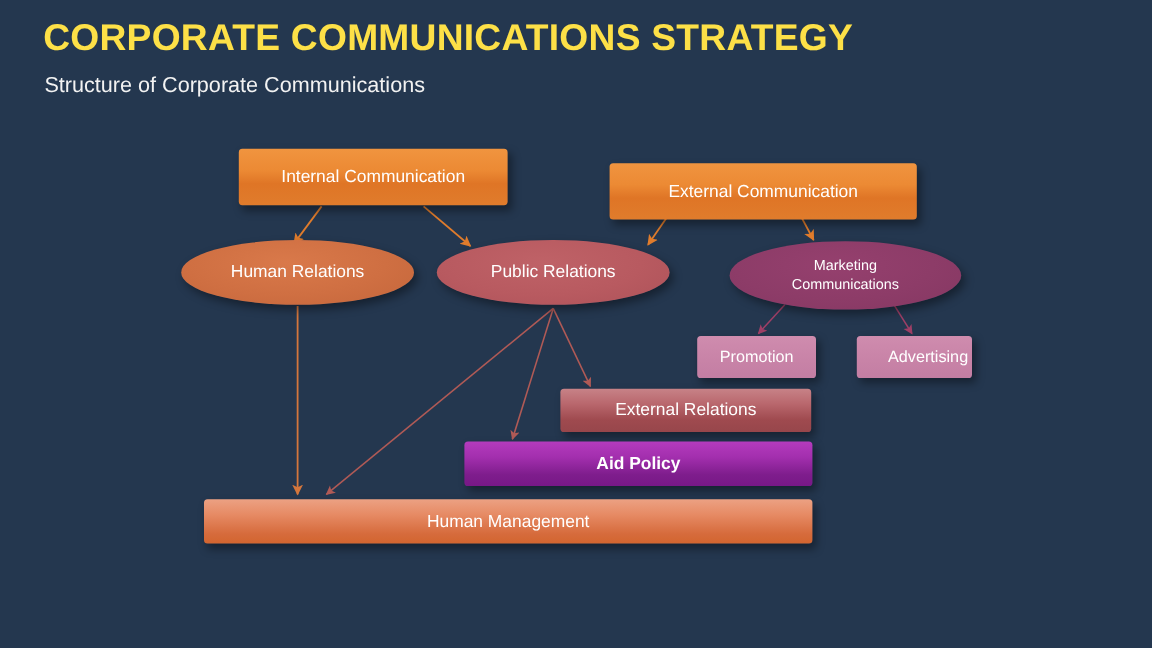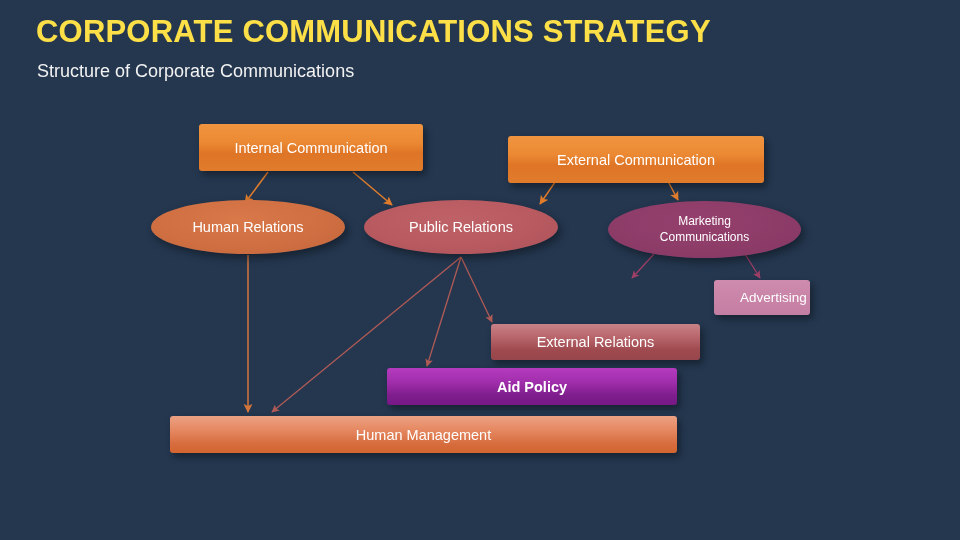--- a/index.html
+++ b/index.html
@@ -181,26 +181,29 @@
     <span class="node-label">Public Relations</span>
   </div>
 
   <div class="node ellipse ell-purple" style="left:608px; top:201px; width:193px; height:57px;">
     <span class="node-label">
       <span>Marketing</span><br>
       <span>Communications</span>
     </span>
   </div>
 
+  <div class="node box pink-box" style="left:581px; top:280px; width:99px; height:35px;">
+    <span class="node-label">Promotion</span>
+  </div>
 
   <div class="node box pink-box" style="left:714px; top:280px; width:96px; height:35px;padding-left:20px;">
     <span class="node-label">Advertising</span>
   </div>
 
-  <div class="node box red-bar" style="left:467px; top:324px; width:209px; height:36px;margin-left:24px;">
+  <div class="node box red-bar" style="left:467px; top:324px; width:209px; height:36px;">
     <span class="node-label">External Relations</span>
   </div>
 
   <div class="node box purple-bar" style="left:387px; top:368px; width:290px; height:37px;font-weight:bold;">
     <span class="node-label">Aid Policy</span>
   </div>
 
   <div class="node box salmon-bar" style="left:170px; top:416px; width:507px; height:37px;">
     <span class="node-label">Human Management</span>
   </div>

